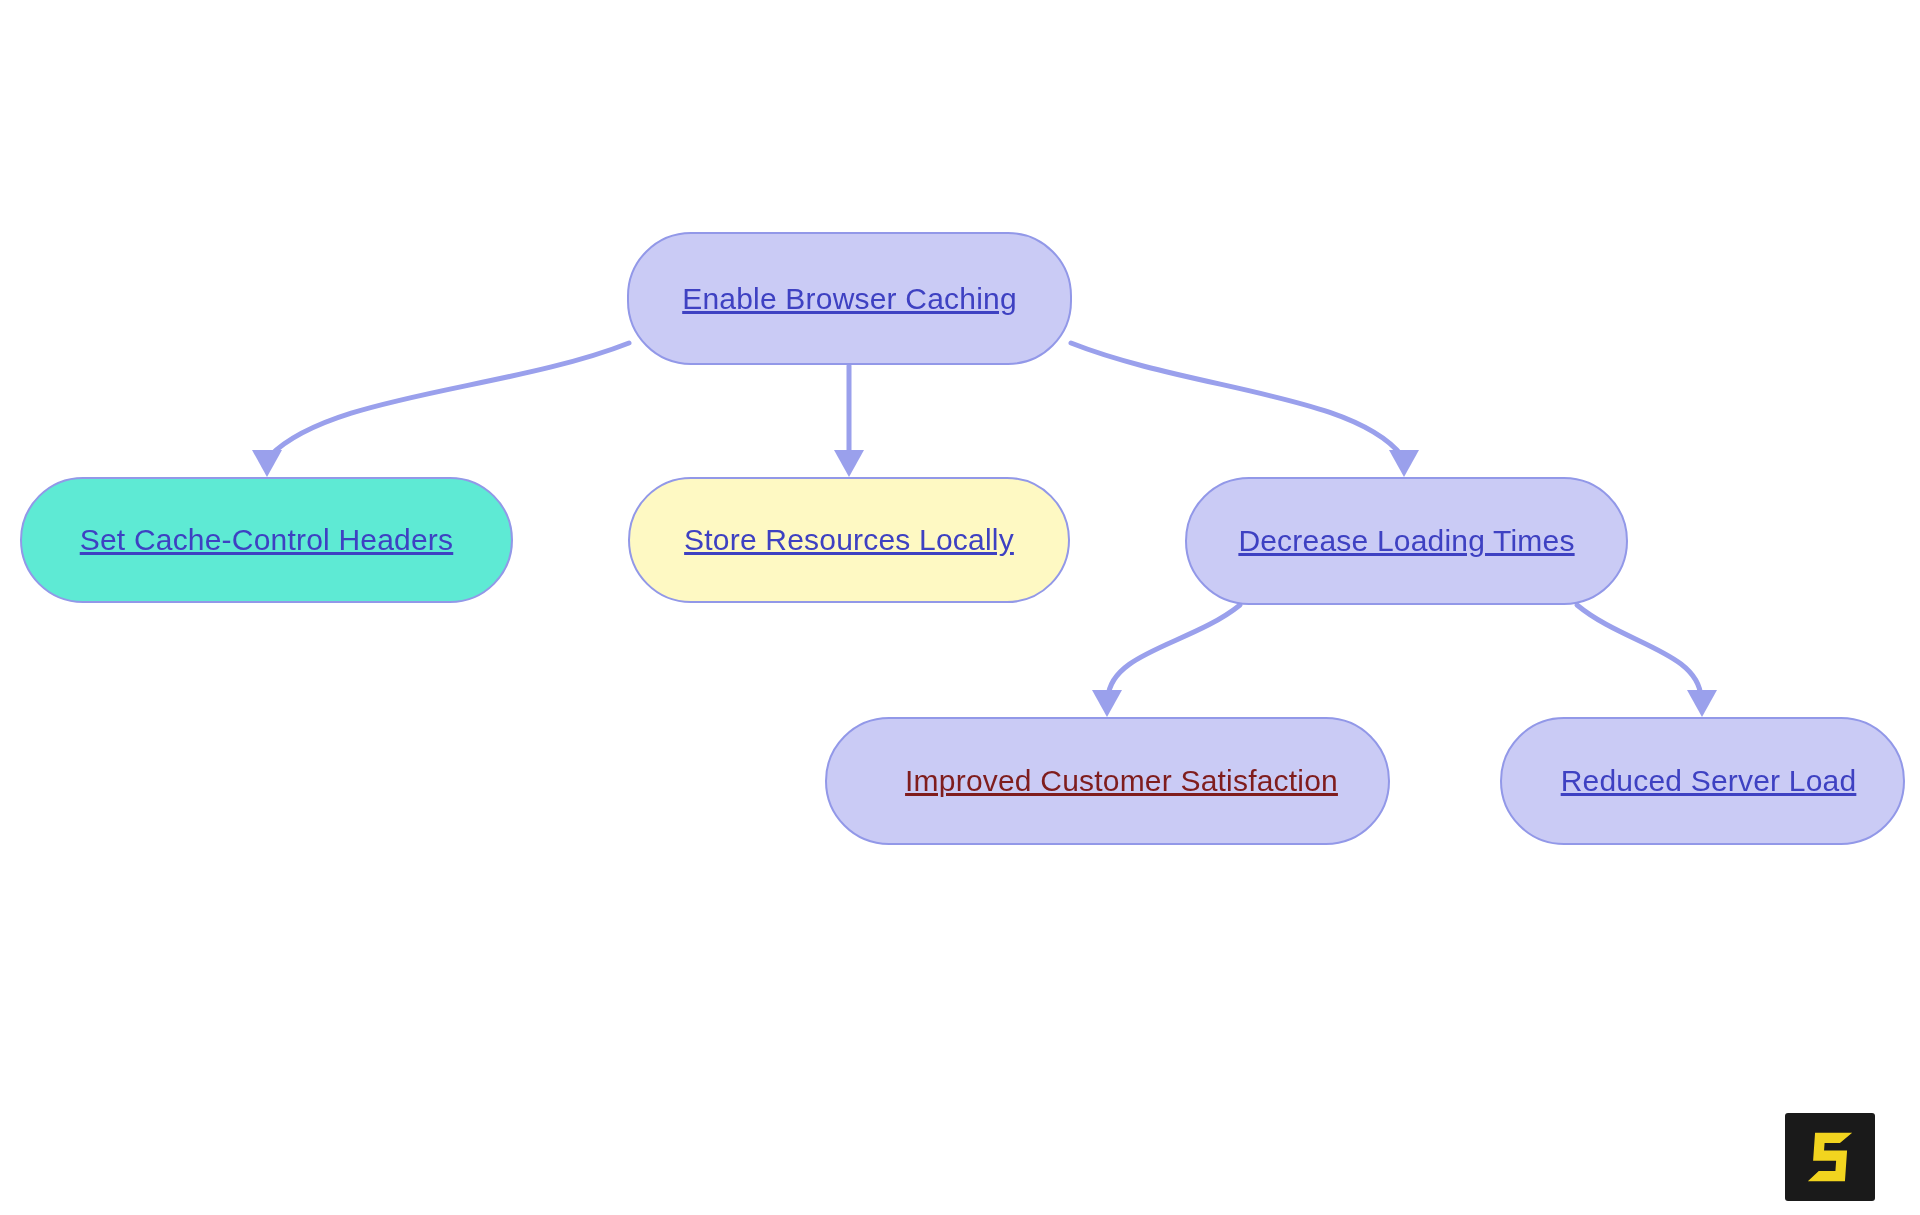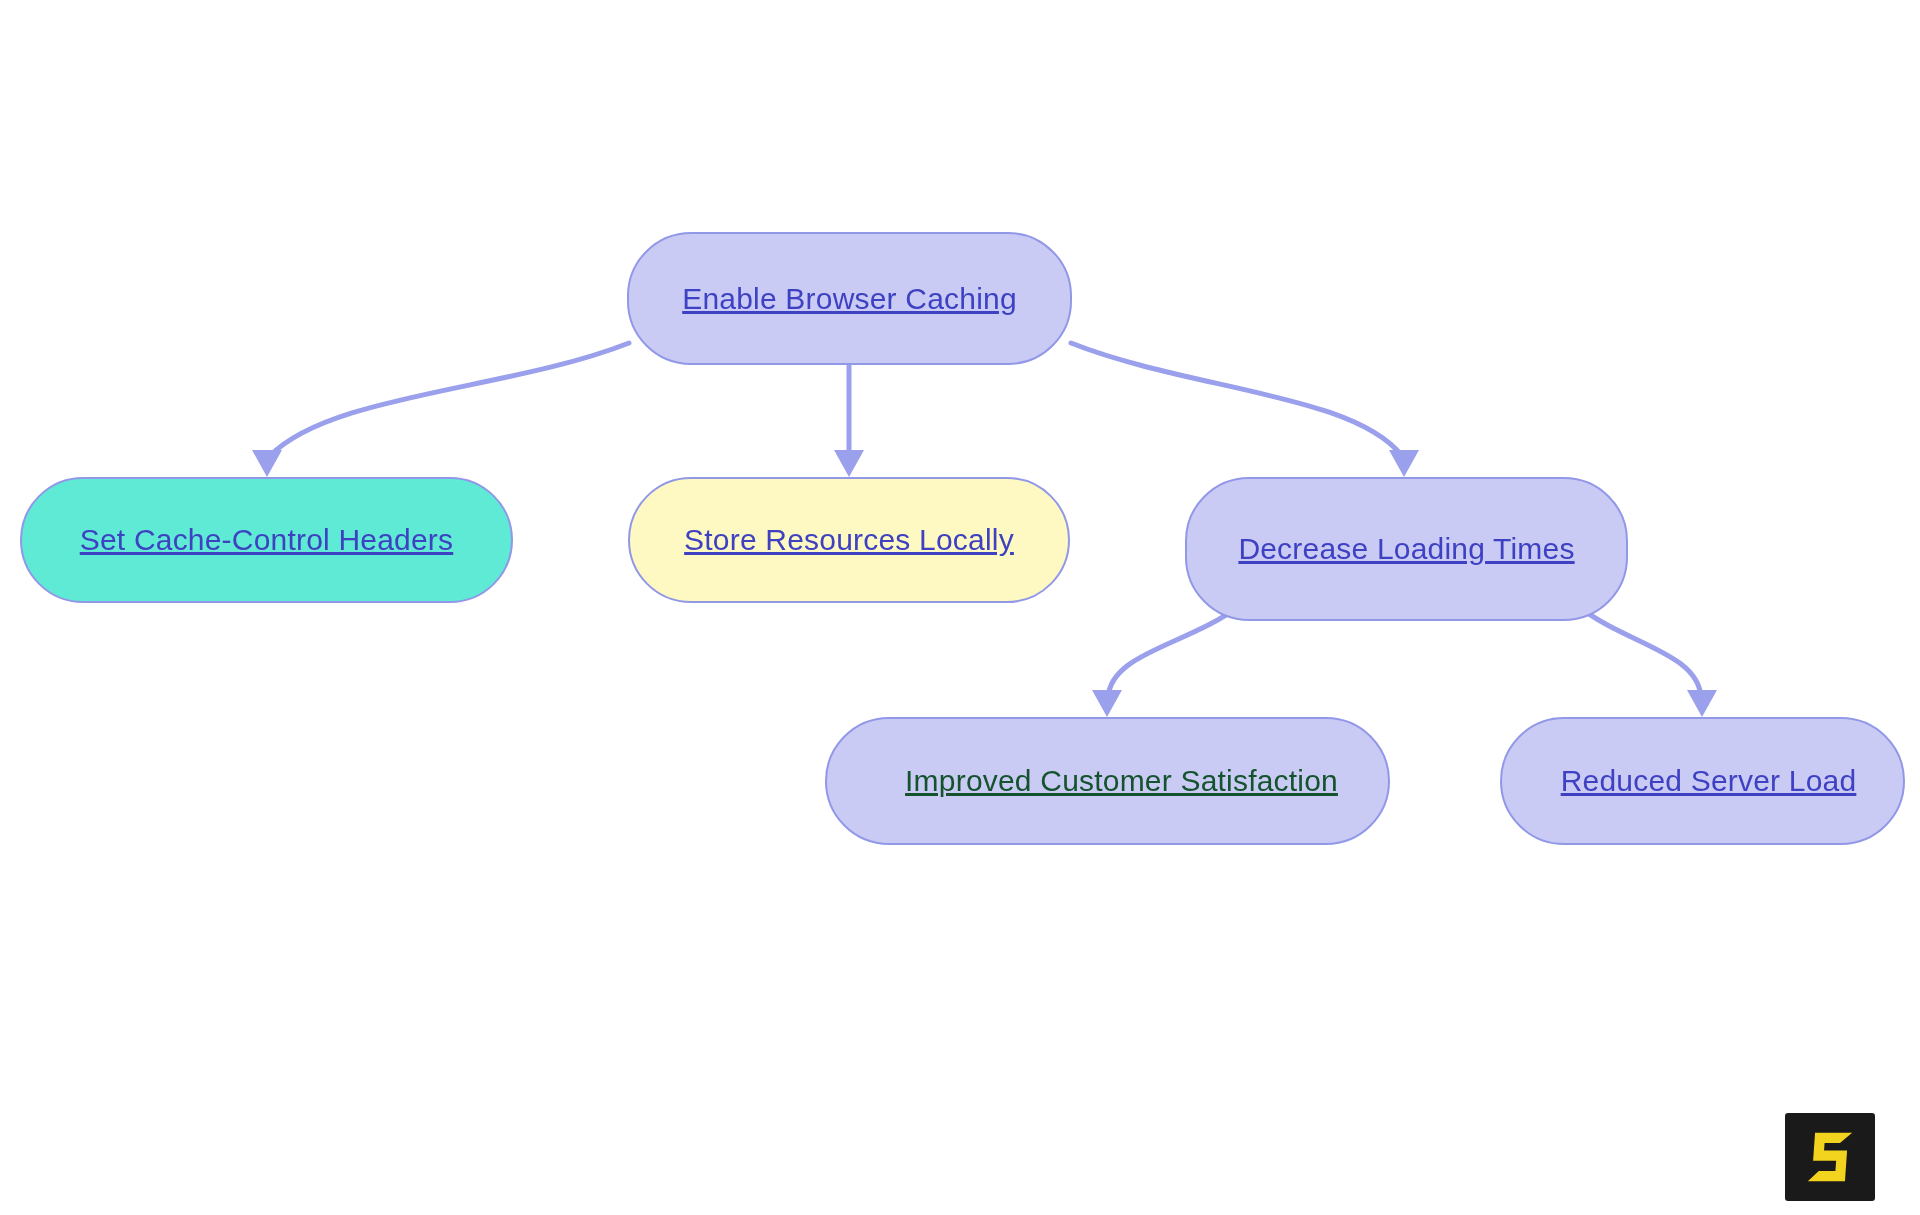--- a/index.html
+++ b/index.html
@@ -81,25 +81,25 @@
   <div id="nodes-layer">
       <div class="flow-node" style="left: 627px; top: 232px; width: 445px; height: 133px; background: rgb(202, 203, 245); border-color: rgb(146, 152, 232);">
         <span class="node-label" style="color: rgb(62, 65, 194);">Enable Browser Caching</span>
       </div>
       <div class="flow-node" style="left: 20px; top: 477px; width: 493px; height: 126px; background: #5eead4; border-color: rgb(146, 152, 232);">
         <span class="node-label" style="color: rgb(62, 65, 194);">Set Cache-Control Headers</span>
       </div>
       <div class="flow-node" style="left: 628px; top: 477px; width: 442px; height: 126px; background: #fef9c3; border-color: rgb(146, 152, 232);">
         <span class="node-label" style="color: rgb(62, 65, 194);">Store Resources Locally</span>
       </div>
-      <div class="flow-node" style="left: 1185px; top: 477px; width: 443px; height: 144px; background: rgb(202, 203, 245); border-color: rgb(146, 152, 232);">
+      <div class="flow-node" style="left: 1185px; top: 477px; width: 443px; height: 128px; background: rgb(202, 203, 245); border-color: rgb(146, 152, 232);">
         <span class="node-label" style="color: rgb(62, 65, 194);">Decrease Loading Times</span>
       </div>
       <div class="flow-node" style="left: 825px; top: 717px; width: 565px; height: 128px; background: rgb(202, 203, 245); border-color: rgb(146, 152, 232);">
-        <span class="node-label" style="color: #14532d; margin-left: 28px;">Improved Customer Satisfaction</span>
+        <span class="node-label" style="color: #7f1d1d; margin-left: 28px;">Improved Customer Satisfaction</span>
       </div>
       <div class="flow-node" style="left: 1500px; top: 717px; width: 405px; height: 128px; background: rgb(202, 203, 245); border-color: rgb(146, 152, 232);">
         <span class="node-label" style="color: rgb(62, 65, 194); margin-left: 12px;">Reduced Server Load</span>
       </div>
     </div>
 
   <div class="logo-badge" style="background: rgb(26, 26, 26);">
     <svg viewBox="0 0 100 100" xmlns="http://www.w3.org/2000/svg" aria-hidden="true">
       <path id="logo-glyph" transform="translate(50,50) skewX(-4) translate(-50,-50)" d="M24 12 L82 12 L64 28 L40 28 L40 40 L76 40 L76 88 L18 88 L34 72 L60 72 L60 56 L24 56 Z" fill="#f2d41f"></path>
     </svg>

